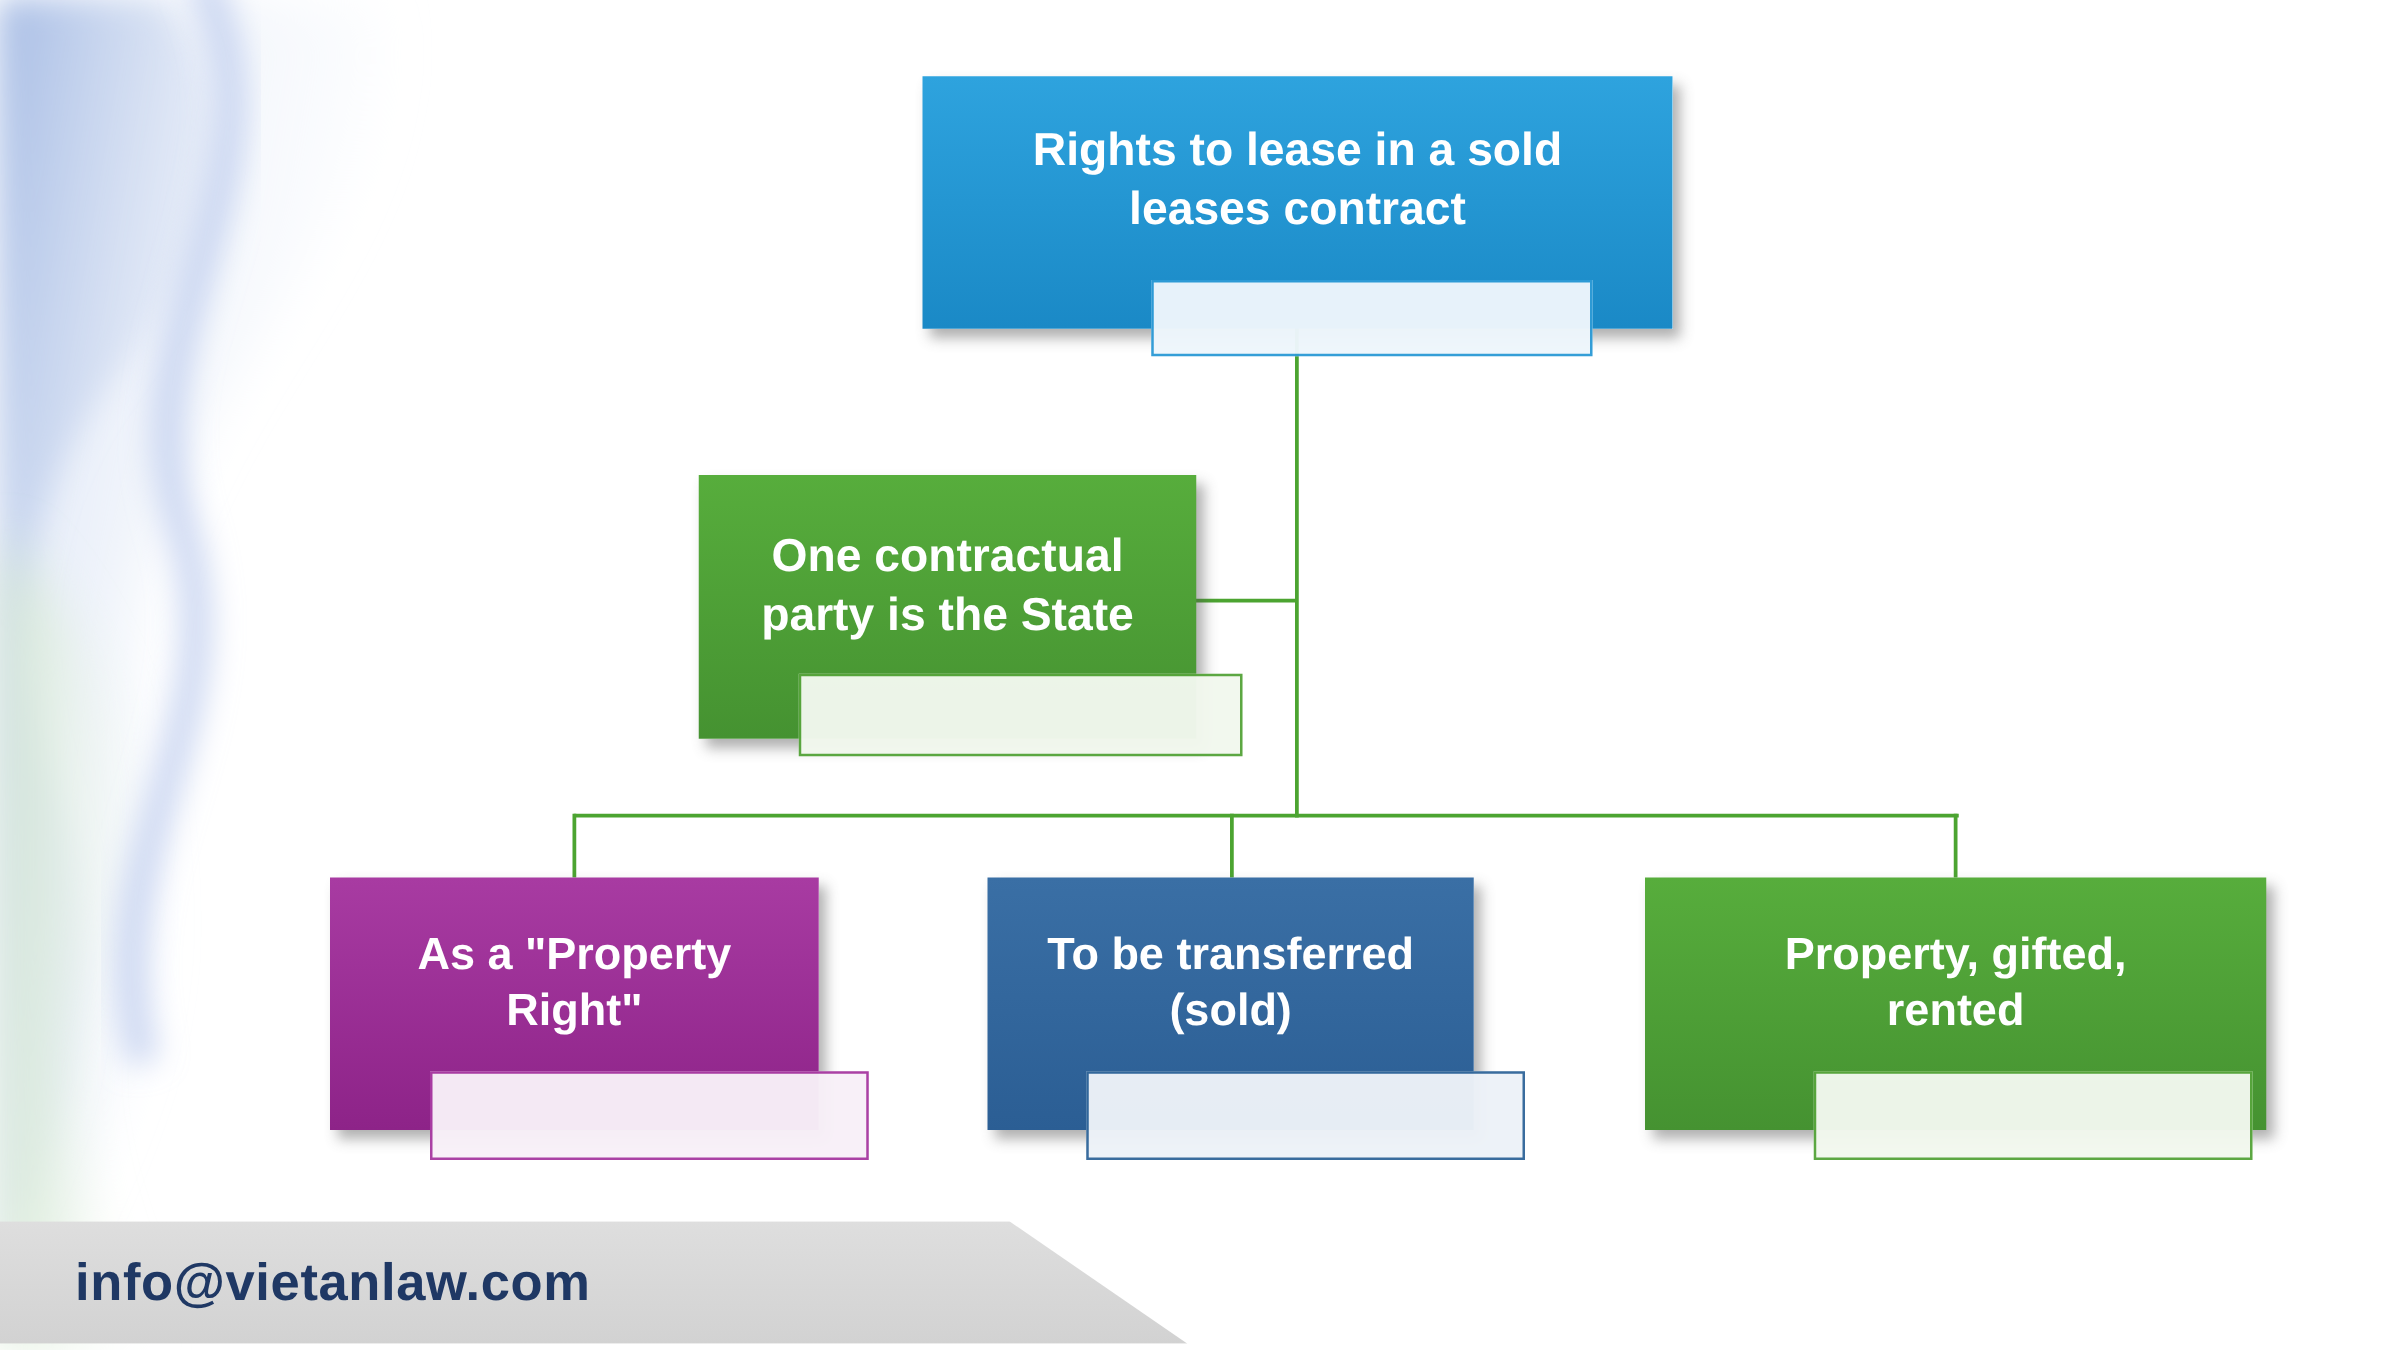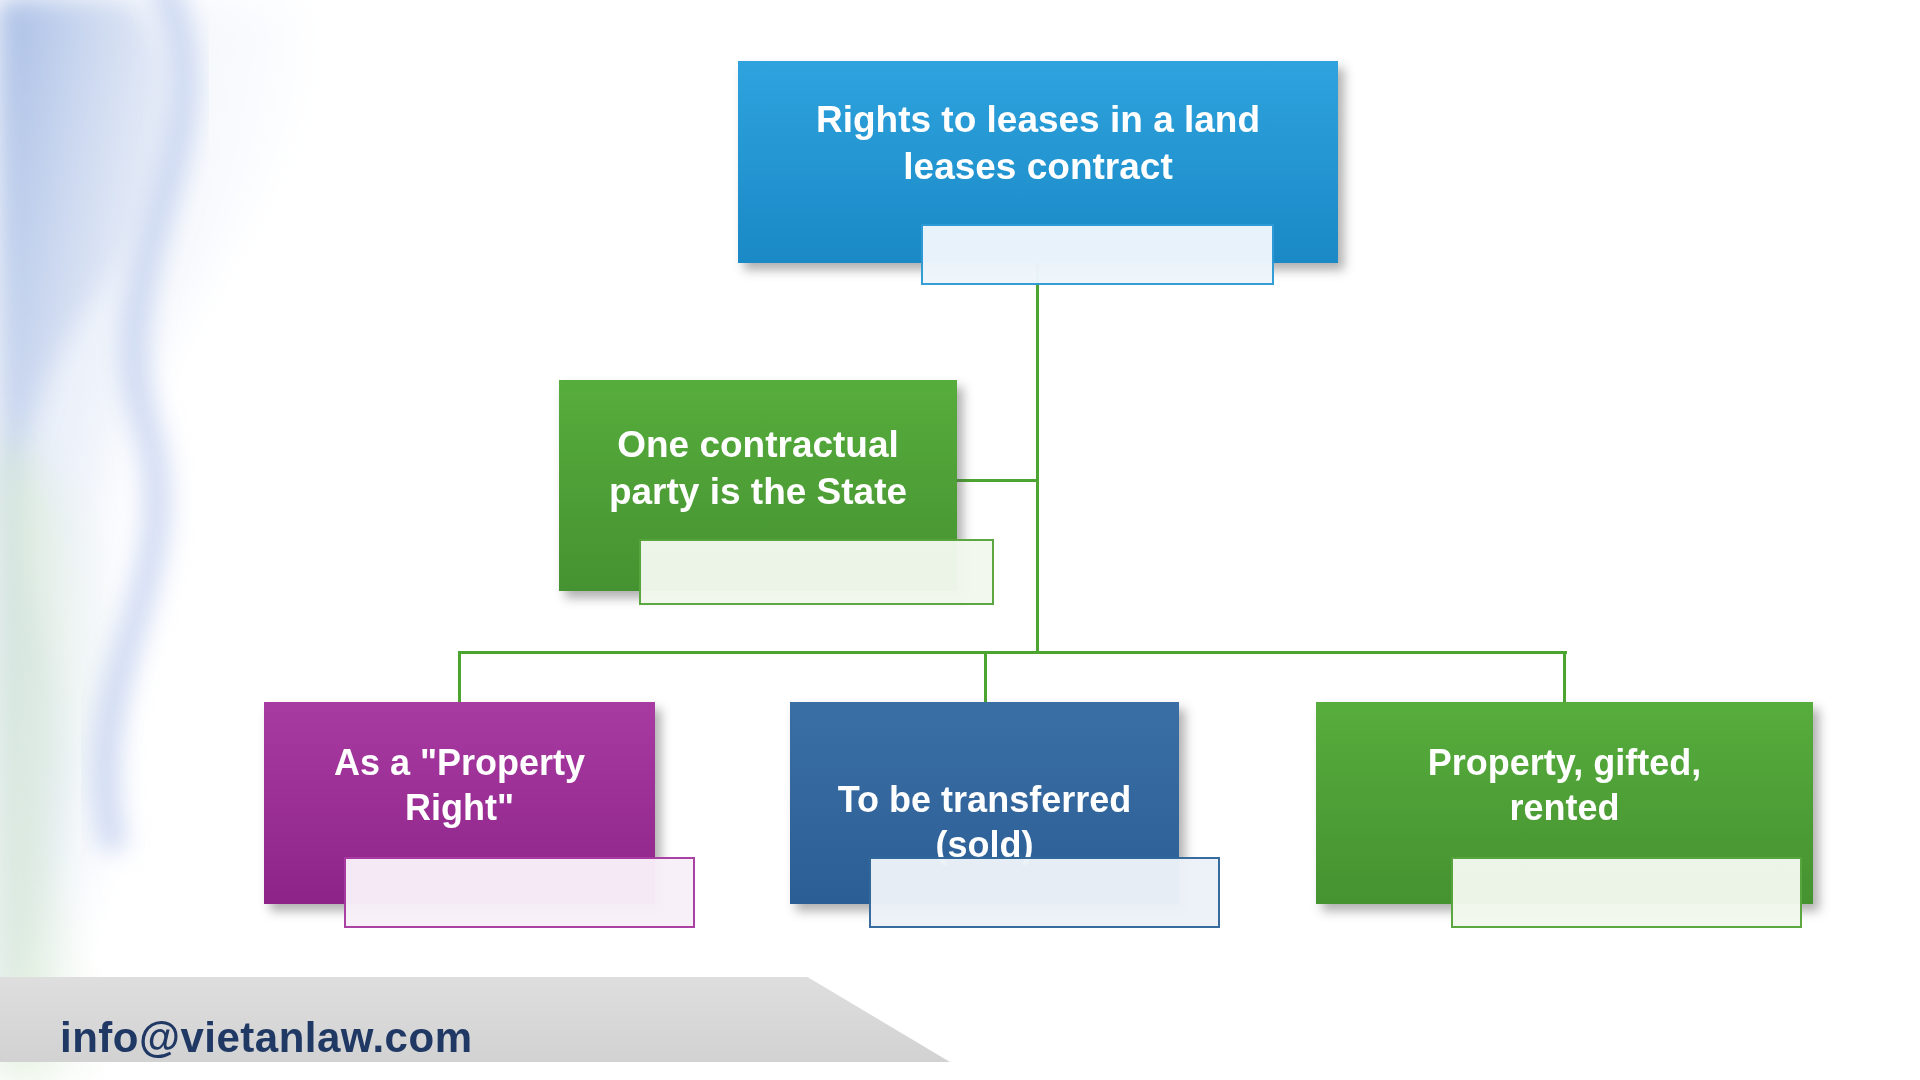--- a/index.html
+++ b/index.html
@@ -20,37 +20,37 @@
   .node{
     position:absolute; z-index:2;
     color:#ffffff; font-weight:700; font-size:37px; line-height:1.26;
     text-align:center;
     display:flex; justify-content:center; align-items:flex-start;
     box-shadow:6px 7px 10px rgba(80,80,80,0.45);
   }
   .n-root   { left:738px;  top:61px;  width:600px; height:202px; padding:36px 30px 0; background:linear-gradient(180deg,#2ea3de 0%,#1a89c6 100%); }
   .n-state  { left:559px;  top:380px; width:398px; height:211px; padding:42px 12px 0; font-size:37px; background:linear-gradient(180deg,#57ad3c 0%,#459231 100%); }
   .n-prop   { left:264px;  top:702px; width:391px; height:202px; padding:38px 30px 0; font-size:36px; background:linear-gradient(180deg,#a83ba2 0%,#8d2388 100%); }
-  .n-trans  { left:790px;  top:702px; width:389px; height:202px; padding:38px 14px 0; font-size:36px; background:linear-gradient(180deg,#3a6fa5 0%,#2b5e94 100%);align-items:center; }
+  .n-trans  { left:790px;  top:702px; width:389px; height:202px; padding:38px 14px 0; font-size:36px; background:linear-gradient(180deg,#3a6fa5 0%,#2b5e94 100%); }
   .n-inherit{ left:1316px; top:702px; width:497px; height:202px; padding:38px 55px 0; font-size:36px; background:linear-gradient(180deg,#57ad3c 0%,#459231 100%); }
 
   
   .tag{ position:absolute; z-index:3; border:2px solid; opacity:0.97; }
   .t-root   { left:921px;  top:224px; width:353px; height:61px; background:#eef6fc; border-color:#2e9bd6; }
   .t-state  { left:639px;  top:539px; width:355px; height:66px; background:#f2f8ee; border-color:#57a53c; }
   .t-prop   { left:344px;  top:857px; width:351px; height:71px; background:#f8f0f8; border-color:#a83ba2; }
   .t-trans  { left:869px;  top:857px; width:351px; height:71px; background:#edf2f8; border-color:#33689b; }
   .t-inherit{ left:1451px; top:857px; width:351px; height:71px; background:#f2f8ee; border-color:#57a53c; }
 
   
   .banner{
-    position:absolute; left:0; top:977px; width:950px; height:85px; z-index:4;
+    position:absolute; left:0; top:977px; width:950px; height:98px; z-index:4;
     background:linear-gradient(180deg,#dedede 0%,#d2d2d2 100%);
     clip-path:polygon(0 0, 85% 0, 100% 100%, 0 100%);
-    display:flex; align-items:flex-end; padding-left:60px;
+    display:flex; align-items:center; padding-left:60px;
   }
   .banner .email{
     color:#1f3864; font-weight:700; font-size:42px; letter-spacing:0.5px;
   }
 </style>
 </head>
 <body>
 
 <div class="canvas">
 
@@ -82,21 +82,21 @@
   </svg>
 
   <div class="line" style="left:1036px; top:262px; width:3px; height:392px;"></div>
   <div class="line" style="left:955px;  top:479px; width:83px; height:3px;"></div>
   <div class="line" style="left:459px; top:651px; width:1108px; height:3px;"></div>
   <div class="line" style="left:458px;  top:651px; width:3px; height:51px;"></div>
   <div class="line" style="left:984px;  top:651px; width:3px; height:51px;"></div>
   <div class="line" style="left:1563px; top:651px; width:3px; height:51px;"></div>
 
   <div class="node n-root">
-    <span>Rights to leases in a land leases contract</span>
+    <span>Rights to lease in a sold leases contract</span>
   </div>
   <div class="tag t-root"></div>
 
   <div class="node n-state">
     <span>One contractual party is the State</span>
   </div>
   <div class="tag t-state"></div>
 
   <div class="node n-prop">
     <span>As a "Property Right"</span>

